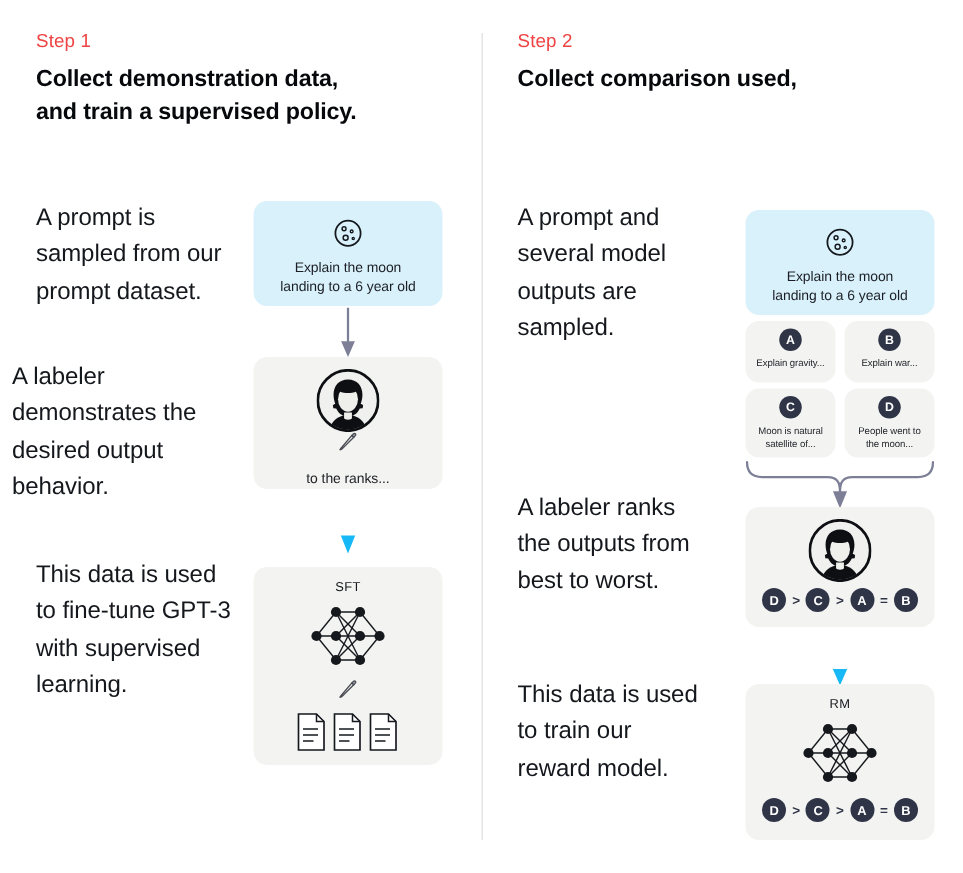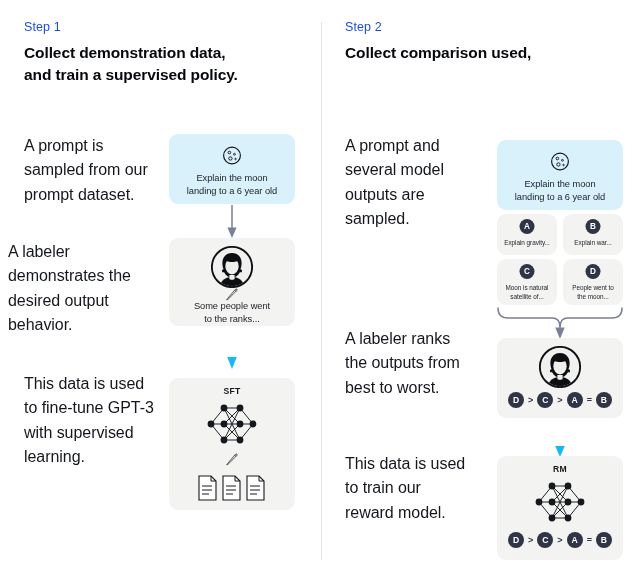--- a/index.html
+++ b/index.html
@@ -16,21 +16,21 @@
   
   .col{position:absolute;top:0;height:582px;}
   .col-1{left:0;width:321px;}
   .col-2{left:321px;width:321px;}
   .divider{
     position:absolute;left:321px;top:22px;width:1px;height:538px;
     background:#e4e4e6;
   }
 
   .step-label{
-    position:absolute;font-size:12.5px;color:#1d4ed8;letter-spacing:.1px;
+    position:absolute;font-size:12.5px;color:#ef4444;letter-spacing:.1px;
   }
   .step-title{
     position:absolute;font-size:15.5px;font-weight:bold;line-height:1.42;
     color:#06080c;letter-spacing:-.1px;
   }
   .para{
     position:absolute;font-size:16px;line-height:1.52;color:#14171c;
     letter-spacing:-.05px;
   }
 
@@ -44,21 +44,21 @@
   .card-text{
     position:absolute;left:0;right:0;text-align:center;
     font-size:9.3px;line-height:1.48;color:#1b1e24;letter-spacing:-.05px;
   }
   .mini-text{
     position:absolute;left:0;right:0;text-align:center;
     font-size:6.4px;line-height:1.45;color:#23262c;letter-spacing:-.05px;
   }
   .net-label{
     position:absolute;left:0;right:0;text-align:center;
-    font-size:8.6px;font-weight:bold;color:#15181d;letter-spacing:.3px;
+    font-size:8.6px;font-weight:normal;color:#15181d;letter-spacing:.3px;
   }
 
   
   .ic{position:absolute;line-height:0;}
 
   
   .rankrow{position:absolute;left:0;right:0;display:flex;
     align-items:center;justify-content:center;gap:3px;}
   .badge{
     width:16px;height:16px;border-radius:50%;background:#2f3447;
@@ -141,21 +141,20 @@
             <path d="M21 33.2h6v4.2c0 1.6-6 1.6-6 0z" fill="#efefec"></path>
           </g>
         </svg>
       </div>
       <div class="ic" style="left:50%;top:49px;transform:translateX(-50%);">
         <svg width="15" height="15" viewBox="0 0 18 18">
           <path d="M3.4 14.2 L2.6 15.4 L4.1 14.9 L13.6 5.4 L12.1 3.9 Z" fill="#efefec" stroke="#4a4d55" stroke-width="1.1" stroke-linejoin="round"></path>
           <path d="M12.1 3.9 L13.4 2.6 a1.05 1.05 0 0 1 1.5 0 l0 0 a1.05 1.05 0 0 1 0 1.5 L13.6 5.4 Z" fill="#9a9da5" stroke="#4a4d55" stroke-width="1"></path>
         </svg>
       </div>
-      <div class="card-text" style="top:62px;">Some people went</div>
       <div class="card-text" style="top:75px;">to the ranks...</div>
     </div>
 
     <div class="ic" style="left:225px;top:330px;">
       <svg width="14" height="40" viewBox="0 0 14 40">
         <defs>
             <linearGradient id="gc1" x1="0" y1="0" x2="0" y2="1">
           <stop offset="0" stop-color="#9fe6fb"></stop>
               <stop offset="1" stop-color="#16b9f5"></stop>
         </linearGradient>

